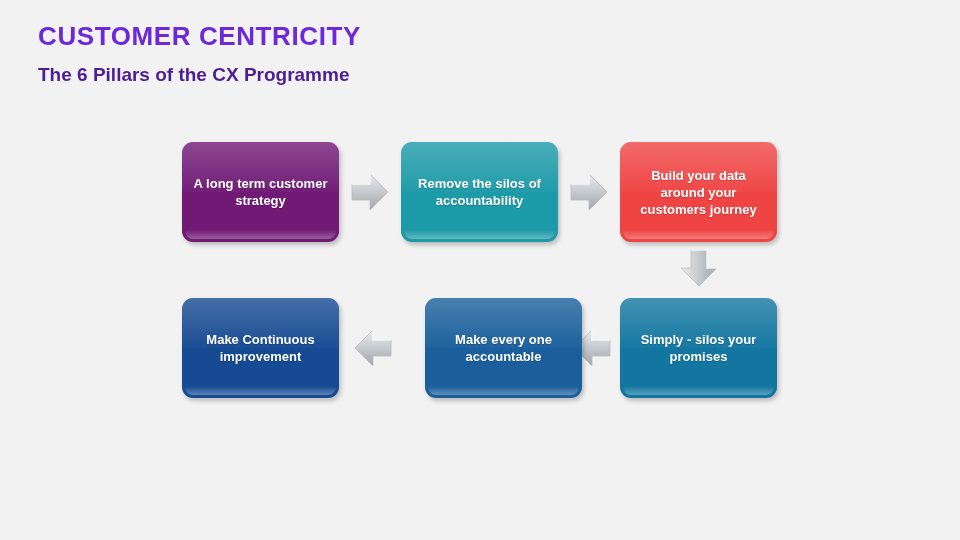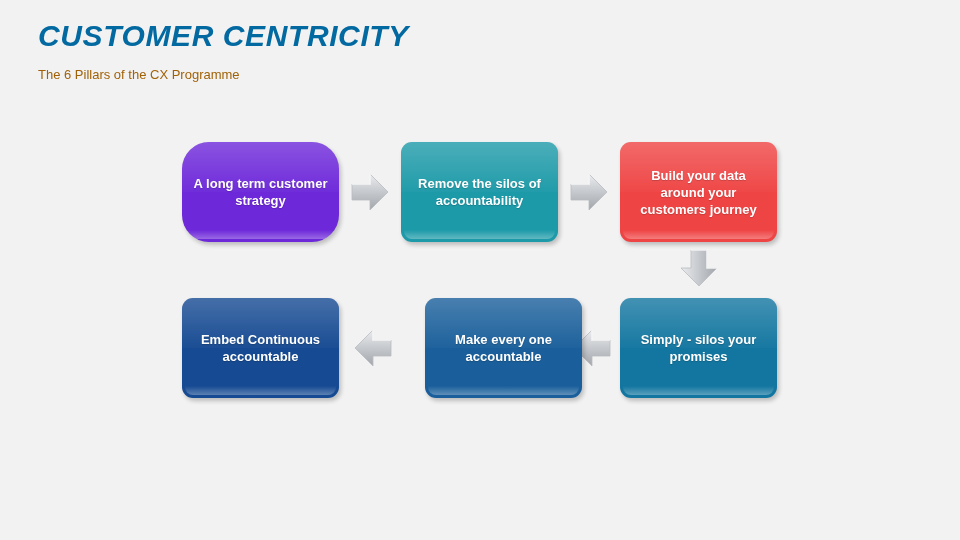--- a/index.html
+++ b/index.html
@@ -16,33 +16,32 @@
   }
 
   
   #slide-header {
     position: absolute;
     left: 38px;
     top: 16px;
     width: 880px;
   }
   #page-title {
-    font-size: 30px;
+    font-size: 26px;
     font-weight: bold;
-    color: #0369a1;
+    color: #6d28d9;
     letter-spacing: 0.6px;
     line-height: 40px;
     margin: 0;
     white-space: nowrap;
-    font-style: italic;
   }
   #page-subtitle {
-    font-size: 13px;
-    font-weight: normal;
-    color: #a16207;
+    font-size: 19px;
+    font-weight: bold;
+    color: #4c1d95;
     line-height: 26px;
     margin: 6px 0 0 0;
     white-space: nowrap;
   }
 
   
   #process-diagram {
     position: absolute;
     left: 0;
     top: 0;
@@ -113,21 +112,21 @@
 </head>
 <body style="background: rgb(242, 242, 242);">
 
 <div id="slide-header">
   <h1 id="page-title">CUSTOMER CENTRICITY</h1>
   <h2 id="page-subtitle">The 6 Pillars of the CX Programme</h2>
 </div>
 
 <div id="process-diagram">
 
-  <div class="process-box" id="box-1" style="background:#6d28d9;border-radius:27px;">
+  <div class="process-box" id="box-1" style="background:#701a75;">
     <span class="box-label">A long term customer strategy</span>
   </div>
 
   <svg class="arrow" id="arrow-1" viewBox="0 0 40 48">
     <defs>
       <linearGradient id="gradR1" x1="0" y1="0" x2="0" y2="1">
         <stop offset="0%" stop-color="#ebecee"></stop>
         <stop offset="45%" stop-color="#c9ccd0"></stop>
         <stop offset="100%" stop-color="#a2a6ab"></stop>
       </linearGradient>
@@ -194,16 +193,16 @@
         <stop offset="0%" stop-color="#ebecee"></stop>
         <stop offset="45%" stop-color="#c9ccd0"></stop>
         <stop offset="100%" stop-color="#a2a6ab"></stop>
       </linearGradient>
     </defs>
     <polygon points="38,16 20,16 20,6 2,24 20,42 20,32 38,32" fill="url(#gradL2)" stroke="#b8bbc0" stroke-width="0.8"></polygon>
     <polyline points="38,16 20,16 20,6" fill="none" stroke="#ffffff" stroke-width="1.6" opacity="0.85"></polyline>
   </svg>
 
   <div class="process-box" id="box-6" style="background:#164a92;">
-    <span class="box-label">Embed Continuous accountable</span>
+    <span class="box-label">Make Continuous improvement</span>
   </div>
 
 </div>
 
 </body></html>

